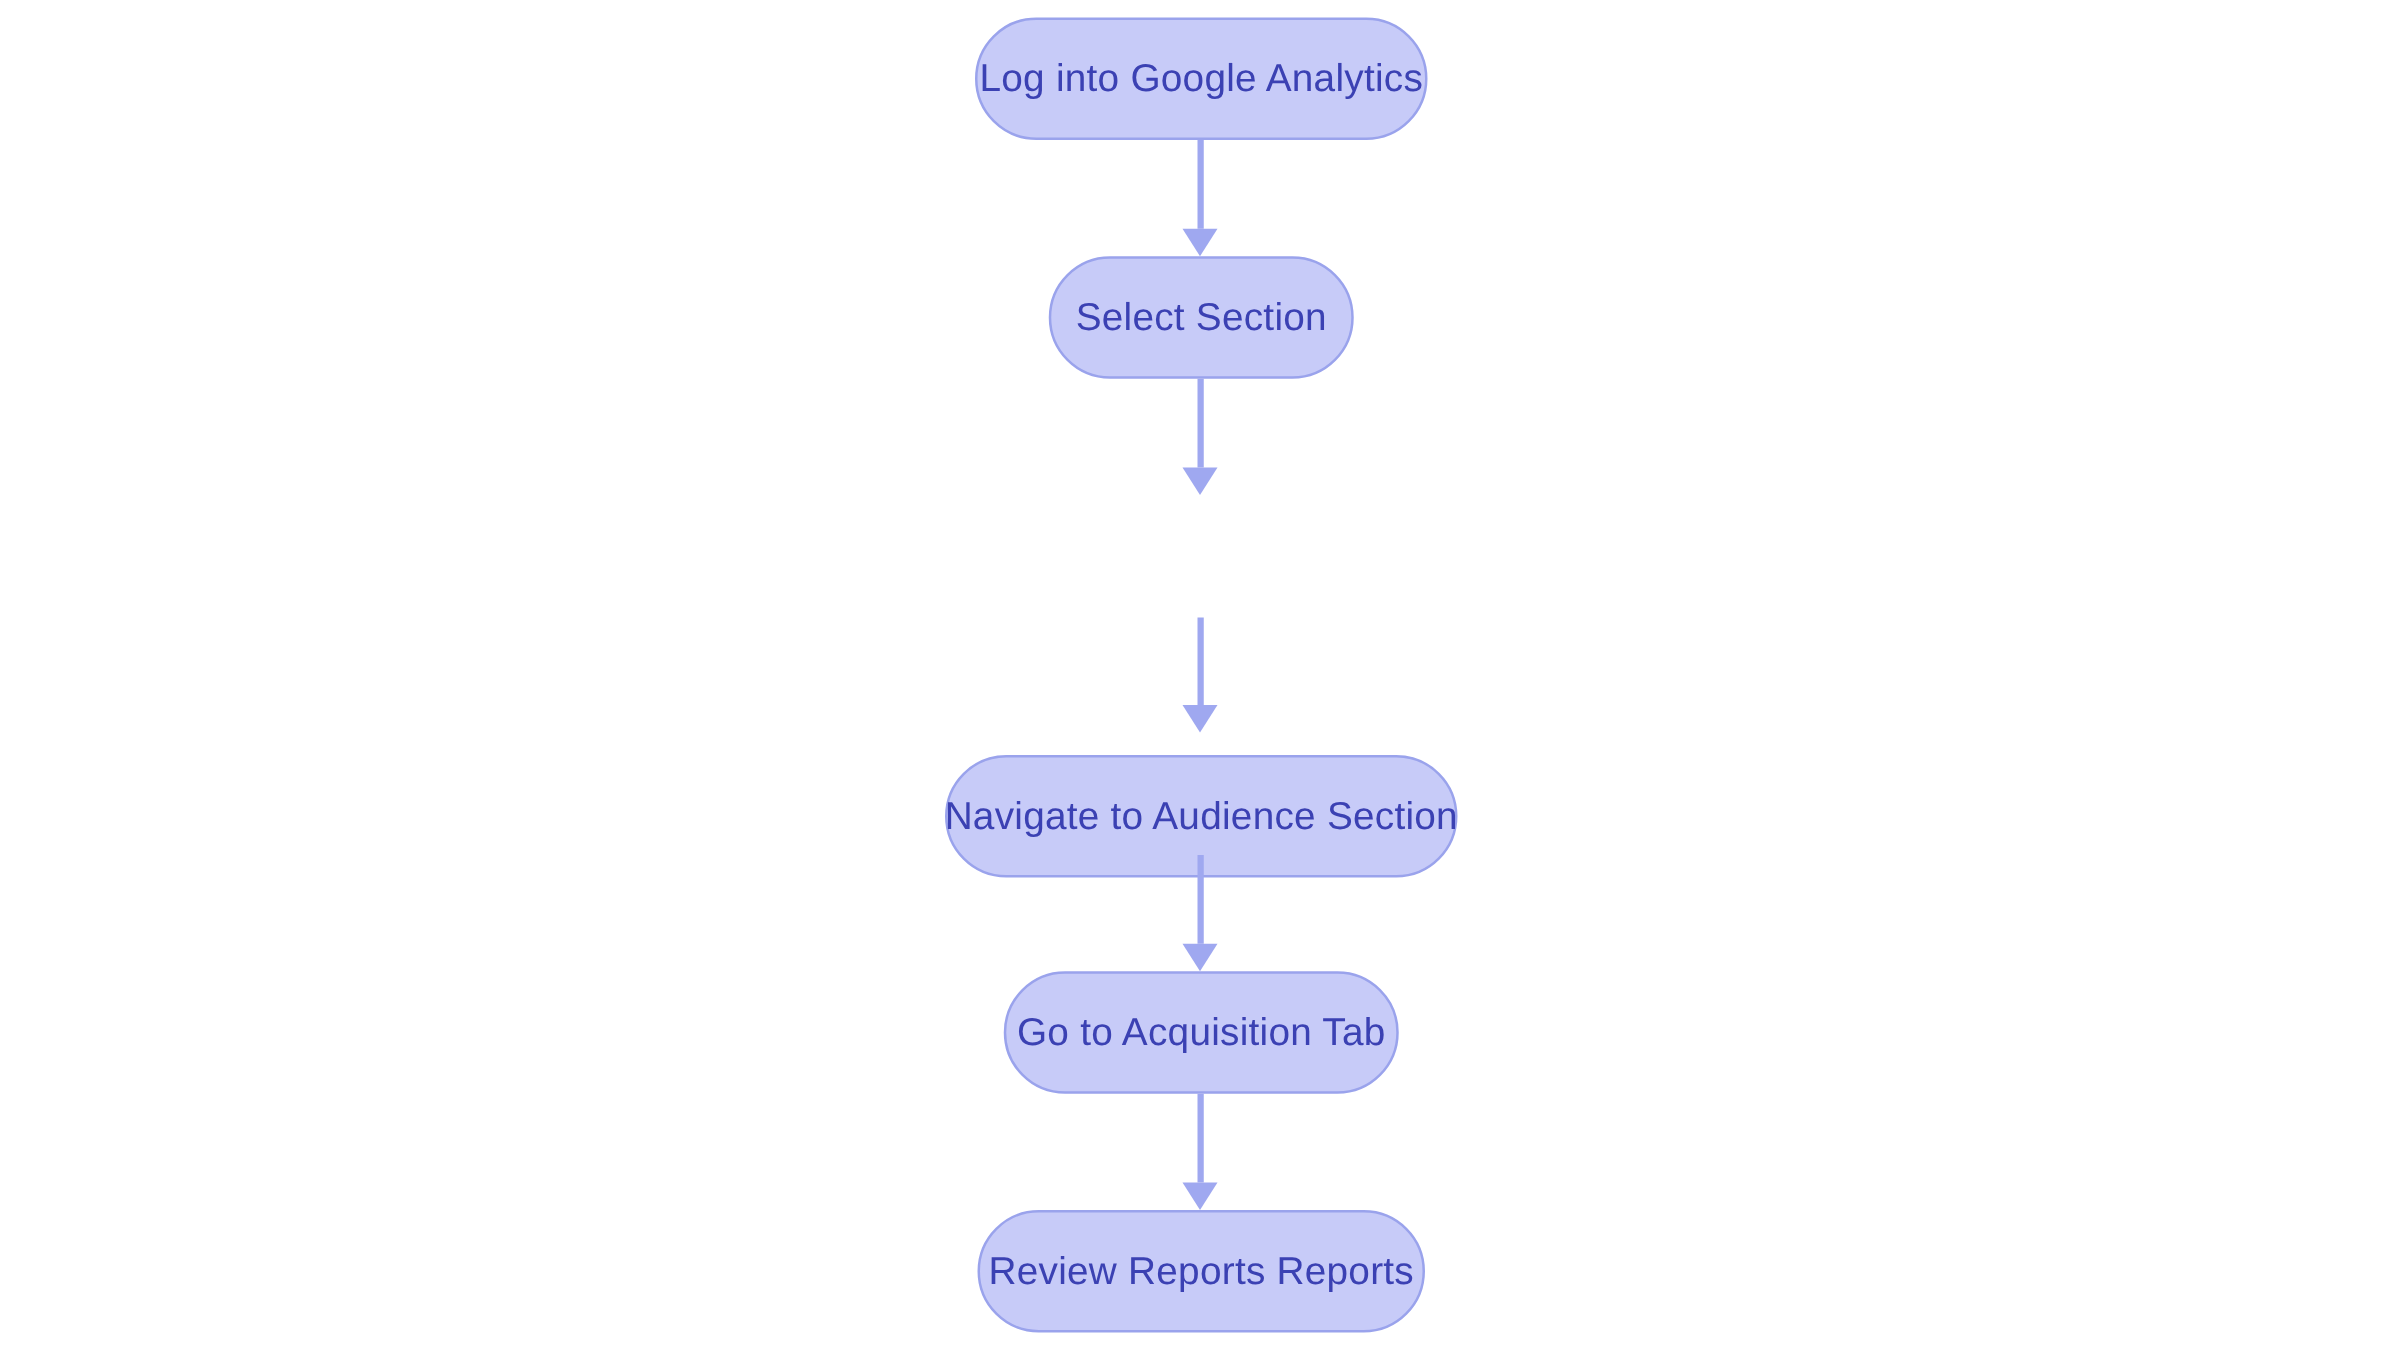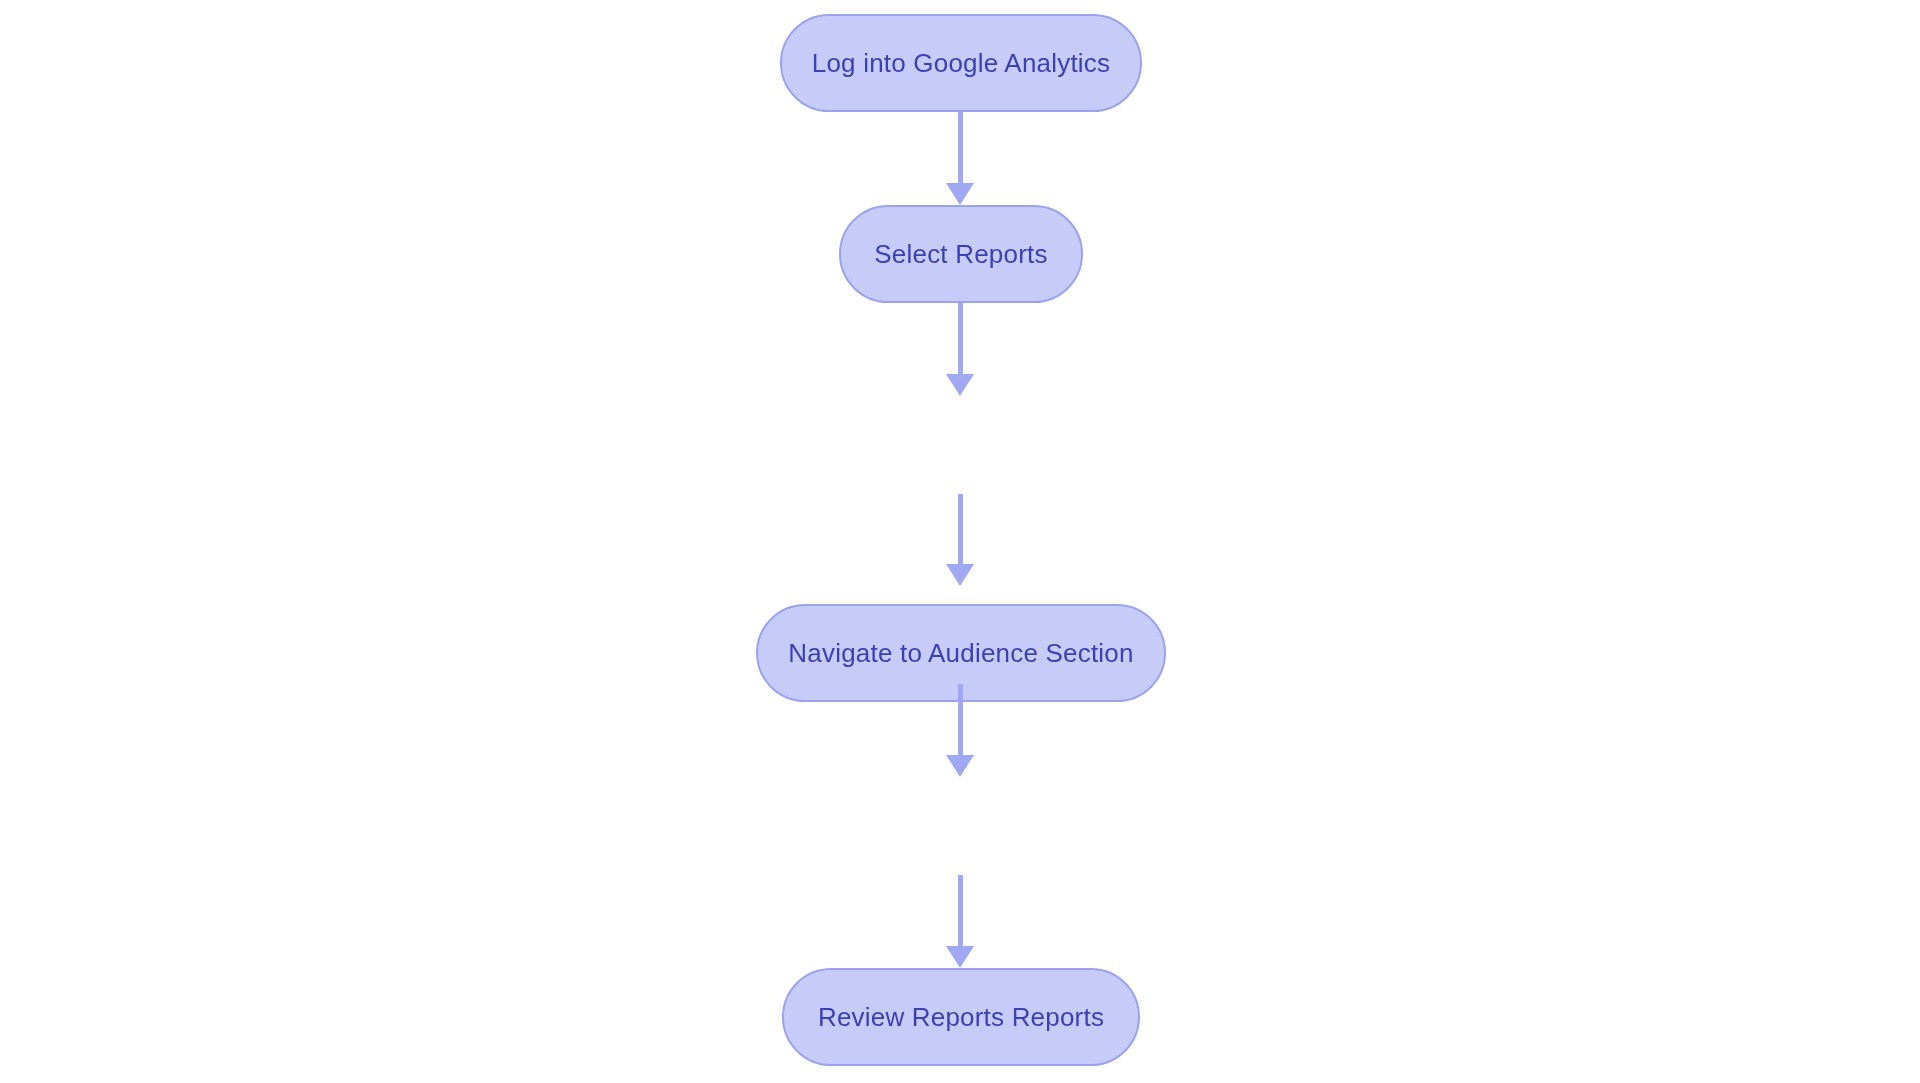--- a/index.html
+++ b/index.html
@@ -28,21 +28,21 @@
     height: 98px;
     background: var(--node-fill);
     border: 2px solid var(--node-border);
     border-radius: 49px;
     display: flex;
     align-items: center;
     justify-content: center;
   }
   .node-label {
     color: var(--node-text);
-    font-size: 26px;
+    font-size: 31px;
     letter-spacing: 0.2px;
     white-space: nowrap;
   }
   
   .n1 { left: 780px; top: 14px;  width: 362px; }
   .n2 { left: 839px; top: 205px; width: 244px; }
   .n3 { left: 797px; top: 396px; width: 328px; }
   .n4 { left: 756px; top: 604px; width: 410px; }
   .n5 { left: 803px; top: 777px; width: 316px; }
   .n6 { left: 782px; top: 968px; width: 358px; }
@@ -81,21 +81,21 @@
   <div class="node n1">
     <span class="node-label">Log into Google Analytics</span>
   </div>
 
   <div class="arrow a1">
     <div class="arrow-line"></div>
     <div class="arrow-head"></div>
   </div>
 
   <div class="node n2">
-    <span class="node-label">Select Reports</span>
+    <span class="node-label">Select Section</span>
   </div>
 
   <div class="arrow a2">
     <div class="arrow-line"></div>
     <div class="arrow-head"></div>
   </div>
 
 
   <div class="arrow a3">
     <div class="arrow-line"></div>
@@ -104,20 +104,23 @@
 
   <div class="node n4">
     <span class="node-label">Navigate to Audience Section</span>
   </div>
 
   <div class="arrow a4">
     <div class="arrow-line"></div>
     <div class="arrow-head"></div>
   </div>
 
+  <div class="node n5">
+    <span class="node-label">Go to Acquisition Tab</span>
+  </div>
 
   <div class="arrow a5">
     <div class="arrow-line"></div>
     <div class="arrow-head"></div>
   </div>
 
   <div class="node n6">
     <span class="node-label">Review Reports Reports</span>
   </div>
 

